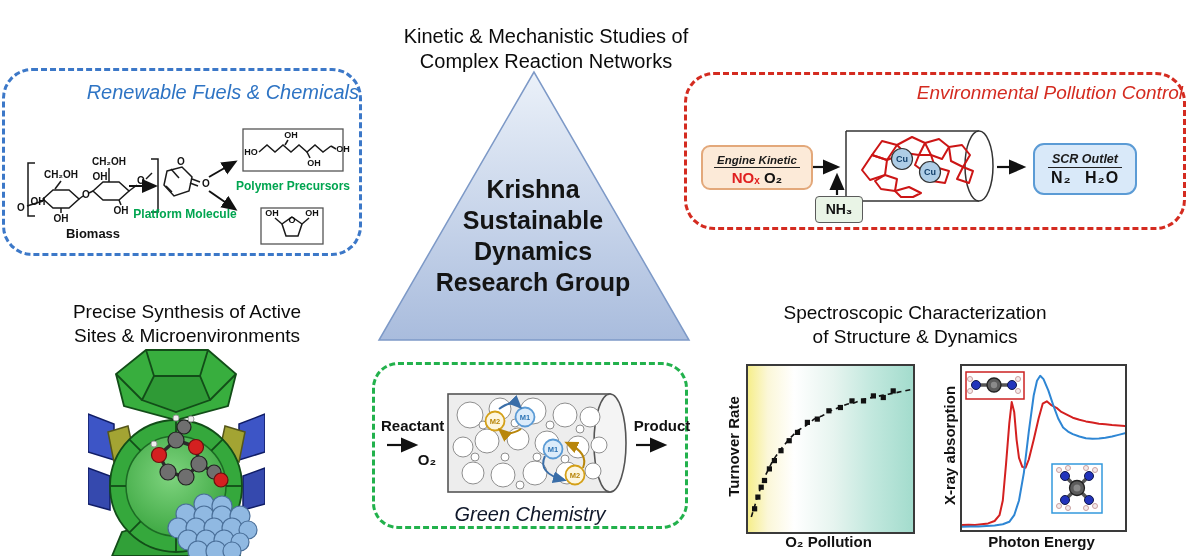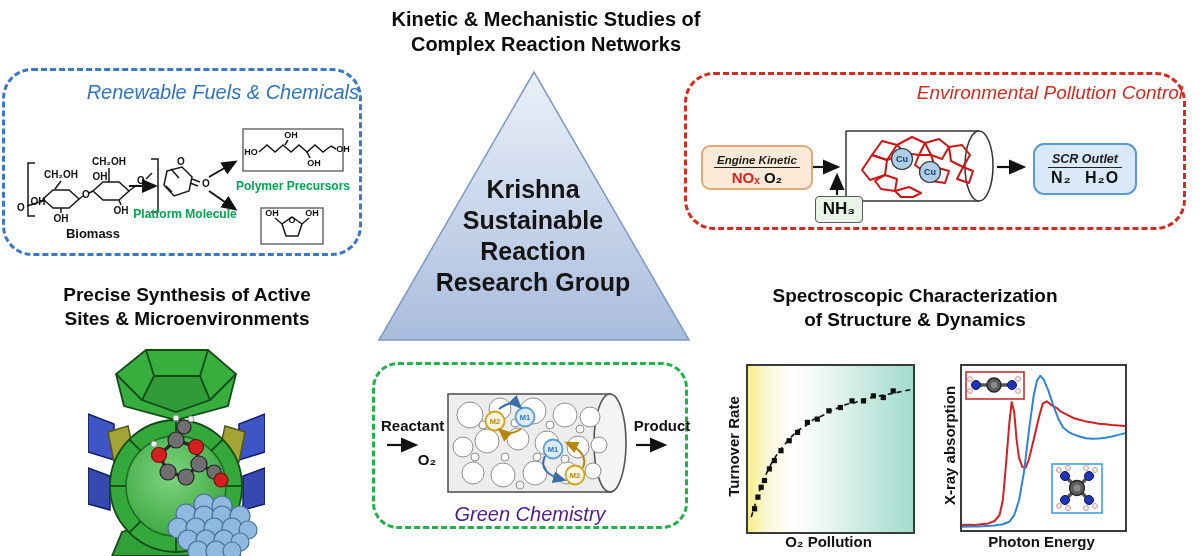--- a/index.html
+++ b/index.html
@@ -1,40 +1,40 @@
 <!DOCTYPE html>
 <html><head>
 <meta charset="utf-8">
 <style>
   html,body{margin:0;padding:0;background:#fff;}
   .canvas{position:relative;width:1200px;height:556px;background:#fff;overflow:hidden;
           font-family:"Liberation Sans",sans-serif;color:#111;}
   .abs{position:absolute;}
-  .heading{font-weight:bold;text-align:center;color:#0b0b0b;}
+  .heading{font-weight:normal;text-align:center;color:#0b0b0b;margin-top:17px;}
   .top-title{left:346px;top:7px;width:400px;font-size:20px;line-height:25px;}
   .tri-text{left:408px;top:174px;width:250px;text-align:center;font-size:25px;line-height:31px;
             font-weight:bold;color:#141414;}
   .panel{border-radius:30px;box-sizing:border-box;}
   .blue-panel{left:2px;top:68px;width:360px;height:188px;border:3px dashed #3c78c8;}
   .red-panel{left:684px;top:72px;width:502px;height:158px;border:3px dashed #d42b20;}
   .green-panel{left:372px;top:362px;width:316px;height:167px;border:3px dashed #22b14c;border-radius:26px;}
   .panel-title{text-align:right;font-style:italic;font-weight:500;}
   .blue-title{margin-top:10px;font-size:20px;color:#2e74c4;}
   .red-title{margin-top:7px;font-size:19px;color:#d42b20;}
-  .green-title{left:0;top:138px;width:100%;text-align:center;font-size:20px;font-style:italic;color:#4c1d95;}
+  .green-title{left:0;top:138px;width:100%;text-align:center;font-size:20px;font-style:italic;color:#0f172a;}
   .synth-heading{left:22px;top:283px;width:330px;font-size:19px;line-height:24px;}
   .spec-heading{left:745px;top:284px;width:340px;font-size:19px;line-height:24px;}
   .chem-box{box-sizing:border-box;text-align:center;}
   .engine-box{left:14px;top:70px;width:112px;height:45px;background:#fcead8;border:2px solid #e3a87a;border-radius:9px;padding-top:3px;}
   .cb-title{display:inline-block;font-size:11.5px;font-weight:bold;font-style:italic;color:#1a1a1a;
             border-bottom:1.5px solid #222;padding:0 3px 1px 3px;}
   .cb-line{font-size:15px;font-weight:bold;margin-top:1px;}
   .nox{color:#e02020;}
   .nh3-box{left:128px;top:121px;width:46px;height:25px;background:#e9f4e6;border:1.5px solid #5a5a5a;border-radius:4px;
-           font-size:17px;font-weight:bold;line-height:24px;text-align:center;}
+           font-size:14px;font-weight:bold;line-height:24px;text-align:center;}
   .scr-box{left:346px;top:68px;width:104px;height:52px;background:#d9e9f9;border:2px solid #5b9bd5;border-radius:11px;padding-top:4px;}
   .scr-title{display:inline-block;font-size:12.5px;font-weight:bold;font-style:italic;color:#1a1a1a;
              border-bottom:1.5px solid #222;padding:0 4px 1px 4px;}
   .scr-line{font-size:16px;font-weight:bold;margin-top:1px;letter-spacing:1px;}
   .scr-line span{margin:16px 4px;}
   .gtext{font-weight:bold;font-size:15px;text-align:center;}
   .plot-ylabel{transform:rotate(-90deg);font-weight:bold;font-size:15px;white-space:nowrap;text-align:center;width:120px;}
   .plot-xlabel{font-weight:bold;font-size:15px;text-align:center;}
   .turnover-plot{left:746px;top:364px;width:165px;height:166px;border:2px solid #3a3a3a;box-sizing:content-box;
     background:linear-gradient(90deg,#f6ee8b 0%,#fbf7d8 12%,#ffffff 28%,#e6f4ef 52%,#c2e8de 75%,#a3dccd 100%);}
@@ -72,21 +72,21 @@
       </marker>
       <marker id="ahGold" orient="auto" markerWidth="8" markerHeight="8" refX="5.5" refY="3">
         <path d="M0,0 L7,3 L0,6 Z" fill="#b8860b"></path>
       </marker>
     </defs>
     <polygon points="159,2 4,270 314,270" fill="url(#triGrad)" stroke="#7d99c7" stroke-width="1.5"></polygon>
   </svg>
   <div class="abs tri-text">
     <div>Krishna</div>
     <div>Sustainable</div>
-    <div>Reaction</div>
+    <div>Dynamics</div>
     <div>Research Group</div>
   </div>
 
   <div class="abs panel blue-panel">
     <div class="panel-title blue-title">Renewable Fuels &amp; Chemicals</div>
     <svg class="abs" style="left:0;top:50px" width="360" height="138" viewBox="0 0 360 138">
 
       <g stroke="#1a1a1a" stroke-width="1.5" fill="none">
         <path d="M30,42 h-7 v53 h7"></path>
         <path d="M146,38 h7 v53 h-7"></path>

